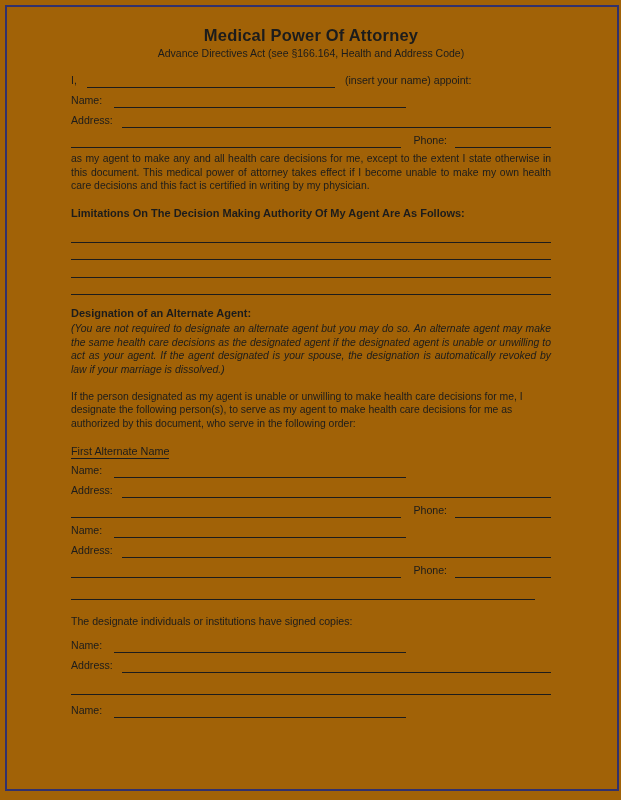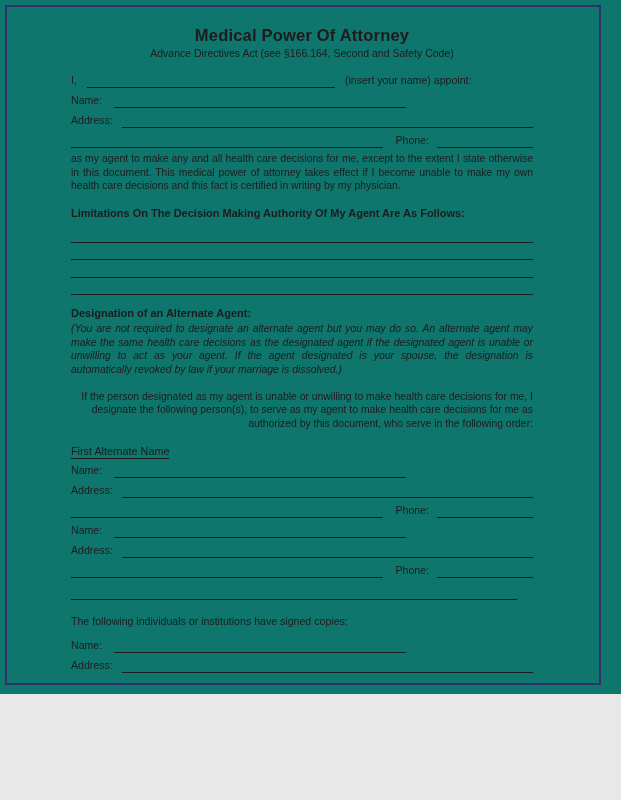--- a/index.html
+++ b/index.html
@@ -1,23 +1,23 @@
 <!DOCTYPE html>
 <html><head>
 <meta charset="utf-8">
 <style>
   html,body { margin:0; padding:0; background:#e8e8e8; }
   .page {
     position:relative;
-    width:621px; height:694px;
-    background:#0f766e;
+    width:621px; height:800px;
+    background:#a16207;
     font-family:"Liberation Sans","DejaVu Sans",sans-serif;
     color:#1c1c1c;
     box-sizing:border-box;
-    padding:5px 20px 9px 5px;
+    padding:5px 2px 9px 5px;
     overflow:hidden;
   }
   .frame {
     border:2px solid #31316d;
     height:100%;
     box-sizing:border-box;
     padding:18px 66px 0 64px;
     overflow:hidden;
   }
   .title {
@@ -86,21 +86,21 @@
   .mt-lg { margin-top:12px; }
   .mt-sec { margin-top:6px; }
 </style>
 </head>
 <body>
 
 <div class="page">
   <div class="frame">
 
     <div class="title">Medical Power Of Attorney</div>
-    <div class="subtitle">Advance Directives Act (see §166.164, Second and Safety Code)</div>
+    <div class="subtitle">Advance Directives Act (see §166.164, Health and Address Code)</div>
 
 
     <div class="row mt-lg">
       <span class="lbl">I,</span>
       <span class="blank w-appoint"></span>
       <span class="suffix">(insert your name) appoint:</span>
     </div>
 
     <div class="row">
       <span class="lbl">Name:</span>
@@ -121,21 +121,21 @@
     <div class="para">as my agent to make any and all health care decisions for me, except to the extent I state otherwise in this document.  This medical power of attorney takes effect if I become unable to make my own health care decisions and this fact is certified in writing by my physician.</div>
 
     <div class="h">Limitations On The Decision Making Authority Of My Agent Are As Follows:</div>
     <div class="rule-row rule-first"></div>
     <div class="rule-row"></div>
     <div class="rule-row"></div>
     <div class="rule-row"></div>
 
     <div class="h" style="margin-top:11px;">Designation of an Alternate Agent:</div>
     <div class="para" style="margin-top:1px;font-style:italic;">(You are not required to designate an alternate agent but you may do so.  An alternate agent may make the same health care decisions as the designated agent if the designated agent is unable or unwilling to act as your agent.  If the agent designated is your spouse, the designation is automatically revoked by law if your marriage is dissolved.)</div>
-    <div class="para" style="margin-top:13px; text-align:right;">If the person designated as my agent is unable or unwilling to make health care decisions for me, I designate the following person(s), to serve as my agent to make health care decisions for me as authorized by this document, who serve in the following order:</div>
+    <div class="para" style="margin-top:13px; text-align:left;">If the person designated as my agent is unable or unwilling to make health care decisions for me, I designate the following person(s), to serve as my agent to make health care decisions for me as authorized by this document, who serve in the following order:</div>
 
     <div class="subhead">
       <span>First Alternate Name</span>
     </div>
 
     <div class="row">
       <span class="lbl">Name:</span>
       <span class="blank w-name"></span>
     </div>
     <div class="row">
@@ -158,21 +158,21 @@
       <span class="blank grow gap-l"></span>
     </div>
     <div class="row">
       <span class="blank grow gap-r"></span>
       <span class="lbl">Phone:</span>
       <span class="blank w-phone"></span>
     </div>
 
     <div class="cont-rule"></div>
 
-    <div class="copies-h">The following individuals or institutions have signed copies:</div>
+    <div class="copies-h">The designate individuals or institutions have signed copies:</div>
 
     <div class="row" style="margin-top:9px;">
       <span class="lbl">Name:</span>
       <span class="blank w-name"></span>
     </div>
     <div class="row">
       <span class="lbl">Address:</span>
       <span class="blank grow gap-l"></span>
     </div>
     <div class="cont-rule" style="margin-right:0;"></div>

